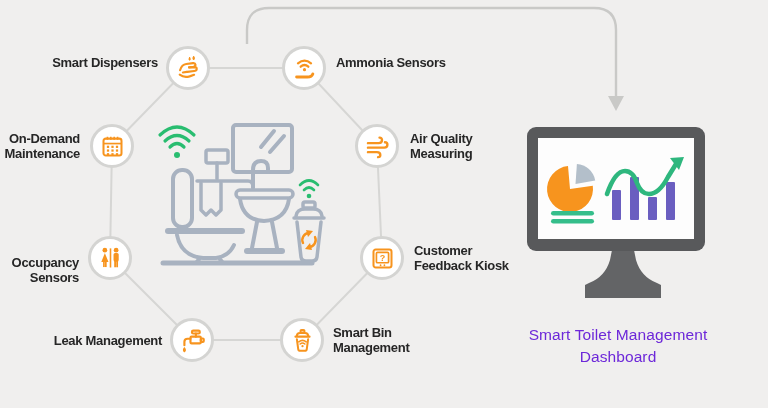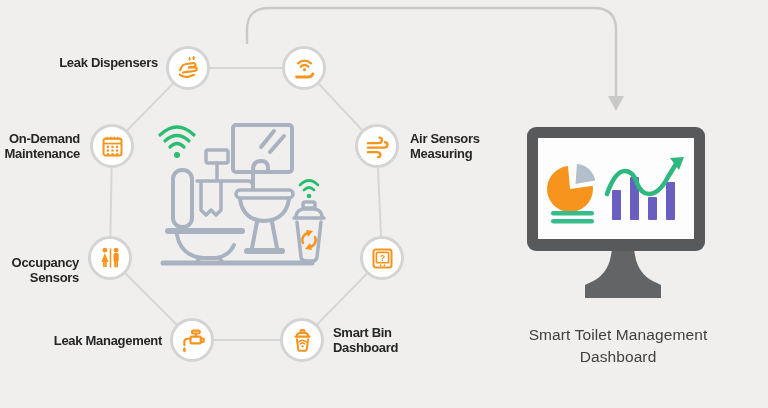--- a/index.html
+++ b/index.html
@@ -13,21 +13,21 @@
     background:#ffffff;border:3px solid #d4d4d2;box-sizing:border-box;
     display:flex;align-items:center;justify-content:center;z-index:2;
   }
   .label{
     position:absolute;z-index:3;font-size:13px;font-weight:bold;color:#262626;
     letter-spacing:-0.3px;line-height:1.16;white-space:pre-line;
   }
   .label.r{text-align:right;}
   .caption{
     position:absolute;z-index:3;left:500px;top:324px;width:236px;
-    text-align:center;font-size:15.5px;color:#404040;line-height:1.4;
+    text-align:center;font-size:15.5px;color:#6d28d9;line-height:1.4;
     white-space:pre-line;letter-spacing:0.1px;
   }
 </style>
 </head>
 <body>
 
 <div class="canvas">
 
   <svg class="layer" width="768" height="408" viewBox="0 0 768 408">
 
@@ -212,25 +212,28 @@
         <rect x="7" y="14.6" width="2" height="2"></rect>
           <rect x="11" y="14.6" width="2" height="2"></rect>
           <rect x="15" y="14.6" width="2" height="2"></rect>
         <rect x="7" y="17.9" width="2" height="2"></rect>
           <rect x="11" y="17.9" width="2" height="2"></rect>
           <rect x="15" y="17.9" width="2" height="2"></rect>
       </g>
     </svg>
   </div>
 
-  <div class="label r" style="right:610px;top:55px;width:130px">Leak Dispensers</div>
-  <div class="label" style="left:410px;top:131px">Air Sensors
+  <div class="label r" style="right:610px;top:55px;width:130px">Smart Dispensers</div>
+  <div class="label" style="left:336px;top:55px">Ammonia Sensors</div>
+  <div class="label" style="left:410px;top:131px">Air Quality
 Measuring</div>
+  <div class="label" style="left:414px;top:243px">Customer
+Feedback Kiosk</div>
   <div class="label" style="left:333px;top:325px">Smart Bin
-Dashboard</div>
+Management</div>
   <div class="label r" style="right:606px;top:333px;width:120px">Leak Management</div>
   <div class="label r" style="right:689px;top:255px;width:78px">Occupancy
 Sensors</div>
   <div class="label r" style="right:688px;top:131px;width:88px">On-Demand
 Maintenance</div>
 
   <div class="caption">Smart Toilet Management
 Dashboard</div>
 
 </div>

